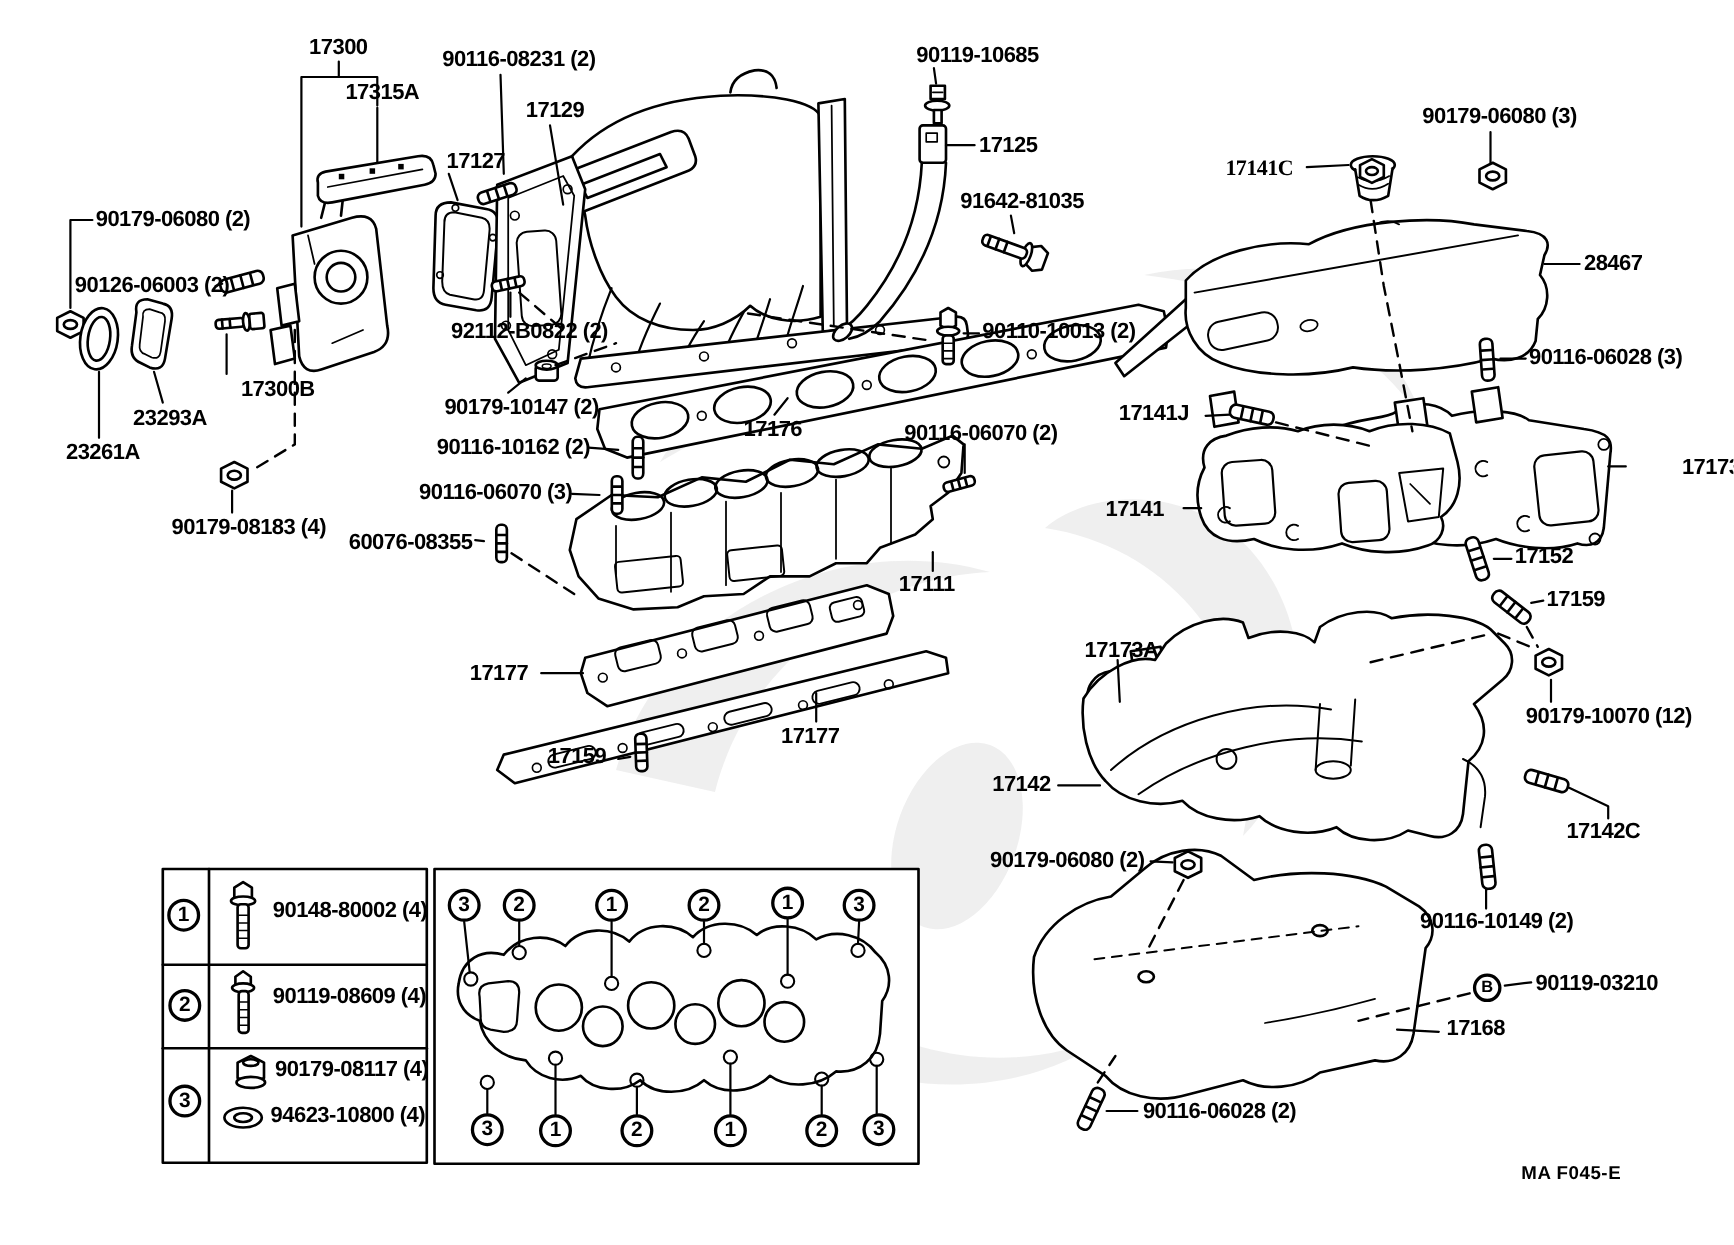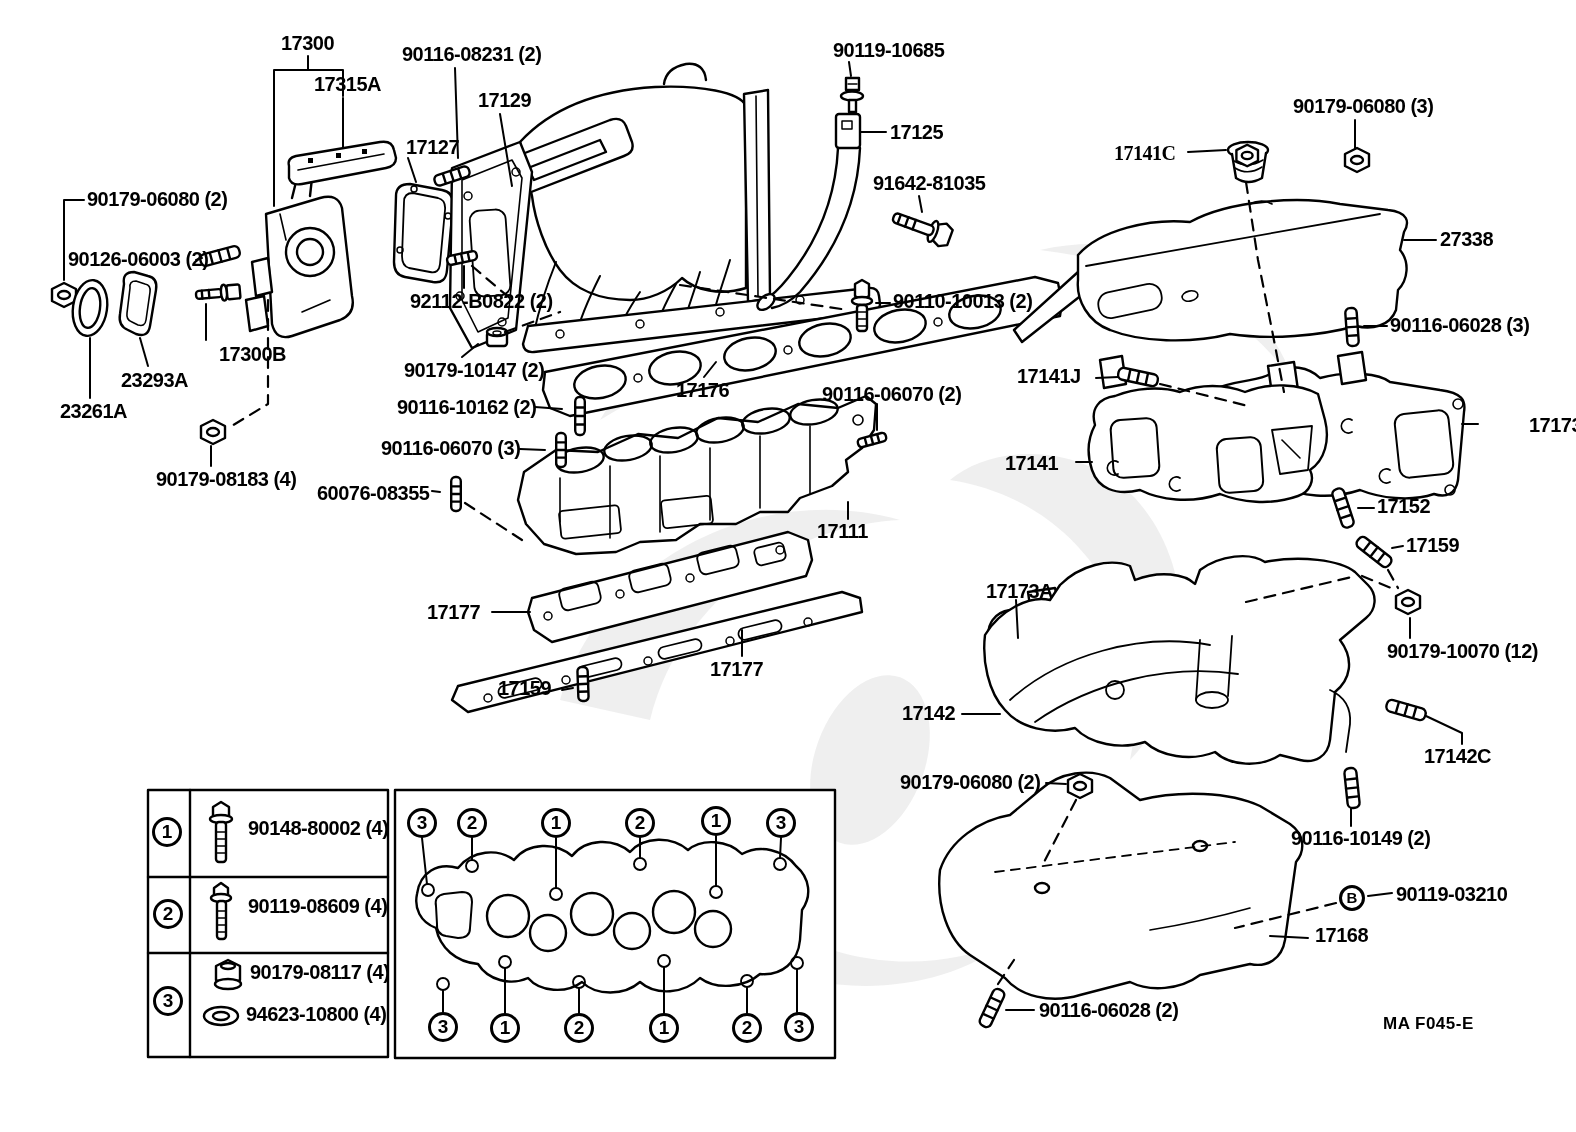--- a/index.html
+++ b/index.html
@@ -441,21 +441,21 @@
       <div class="lbl text" style="left: 281px; top: 33px;">17300</div>
       <div class="lbl text" style="left: 314px; top: 74px;">17315A</div>
       <div class="lbl text" style="left: 402px; top: 44px;">90116-08231 (2)</div>
       <div class="lbl text" style="left: 478px; top: 90px;">17129</div>
       <div class="lbl text" style="left: 384px; top: 137px; margin-left: 22px;">17127</div>
       <div class="lbl text" style="left: 833px; top: 40px;">90119-10685</div>
       <div class="lbl text" style="left: 890px; top: 122px;">17125</div>
       <div class="lbl text" style="left: 873px; top: 173px;">91642-81035</div>
       <div class="lbl text" style="left: 1293px; top: 96px;">90179-06080 (3)</div>
       <div class="lbl text" style="left: 1114px; top: 143px; font-family: Liberation Serif, serif;">17141C</div>
-      <div class="lbl text" style="left: 1440px; top: 229px;">27338</div>
+      <div class="lbl text" style="left: 1440px; top: 229px;">28467</div>
       <div class="lbl text" style="left: 87px; top: 189px;">90179-06080 (2)</div>
       <div class="lbl text" style="left: 68px; top: 249px;">90126-06003 (2)</div>
       <div class="lbl text" style="left: 179px; top: 344px; margin-left: 40px;">17300B</div>
       <div class="lbl text" style="left: 121px; top: 370px;">23293A</div>
       <div class="lbl text" style="left: 60px; top: 401px;">23261A</div>
       <div class="lbl text" style="left: 156px; top: 469px;">90179-08183 (4)</div>
       <div class="lbl text" style="left: 410px; top: 291px;">92112-B0822 (2)</div>
       <div class="lbl text" style="left: 893px; top: 291px;">90110-10013 (2)</div>
       <div class="lbl text" style="left: 1390px; top: 315px;">90116-06028 (3)</div>
       <div class="lbl text" style="left: 1017px; top: 366px;">17141J</div>
@@ -495,16 +495,16 @@
       <div class="lbl circle" style="left: 625px; top: 808px;">2</div>
       <div class="lbl circle" style="left: 701px; top: 806px;">1</div>
       <div class="lbl circle" style="left: 766px; top: 808px;">3</div>
       <div class="lbl circle" style="left: 428px; top: 1012px;">3</div>
       <div class="lbl circle" style="left: 490px; top: 1013px;">1</div>
       <div class="lbl circle" style="left: 564px; top: 1013px;">2</div>
       <div class="lbl circle" style="left: 649px; top: 1013px;">1</div>
       <div class="lbl circle" style="left: 732px; top: 1013px;">2</div>
       <div class="lbl circle" style="left: 784px; top: 1012px;">3</div>
       <div class="lbl circle-sm" style="left: 1339px; top: 885px;">B</div>
-      <div class="lbl code" style="left: 1383px; top: 1015px;">MA F045-E</div>
+      <div class="lbl code" style="left: 1383px; top: 1058px;">MA F045-E</div>
     </div>
 
 </div>
 
 </body></html>

